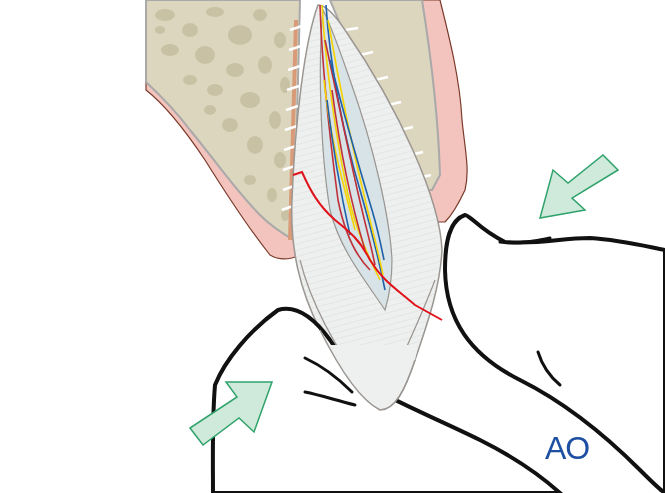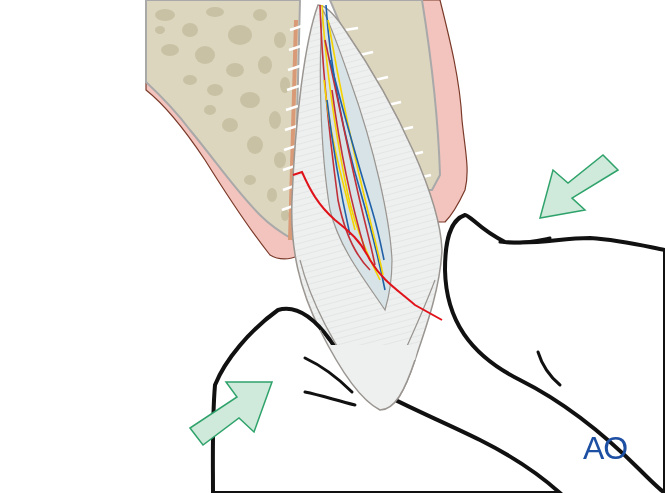--- a/index.html
+++ b/index.html
@@ -1,18 +1,18 @@
 <!DOCTYPE html>
 <html><head>
 <meta charset="utf-8">
 <style>
   html, body { margin:0; padding:0; background:#ffffff; }
   body { width:665px; height:493px; overflow:hidden; position:relative; font-family:"Liberation Sans", sans-serif; }
   #illustration { position:absolute; left:0; top:0; width:665px; height:493px; }
-  .logo { position:absolute; left:583px; top:430px; font-family:"Liberation Sans", sans-serif; font-size:32px; letter-spacing:-1px; color:#1d4fa3; font-weight:normal; }
+  .logo { position:absolute; left:545px; top:430px; font-family:"Liberation Sans", sans-serif; font-size:32px; letter-spacing:-1px; color:#1d4fa3; font-weight:normal; }
 </style>
 </head>
 <body>
 
 <svg id="illustration" viewBox="0 0 665 493" xmlns="http://www.w3.org/2000/svg">
   <defs>
     <pattern id="dentinLines" width="6" height="6" patternUnits="userSpaceOnUse" patternTransform="rotate(75)">
       <line x1="0" y1="0" x2="0" y2="6" stroke="#c9cccc" stroke-width="0.7"></line>
     </pattern>
     <clipPath id="boneClip">

